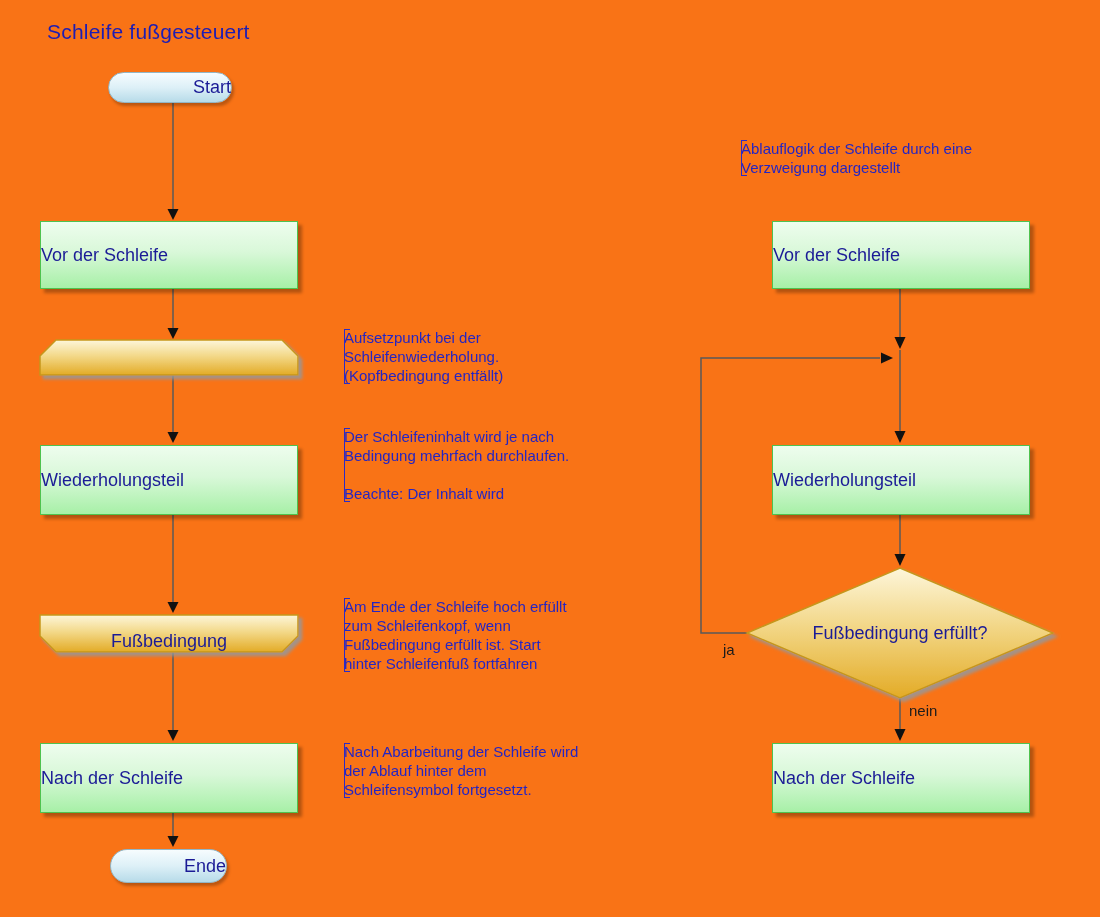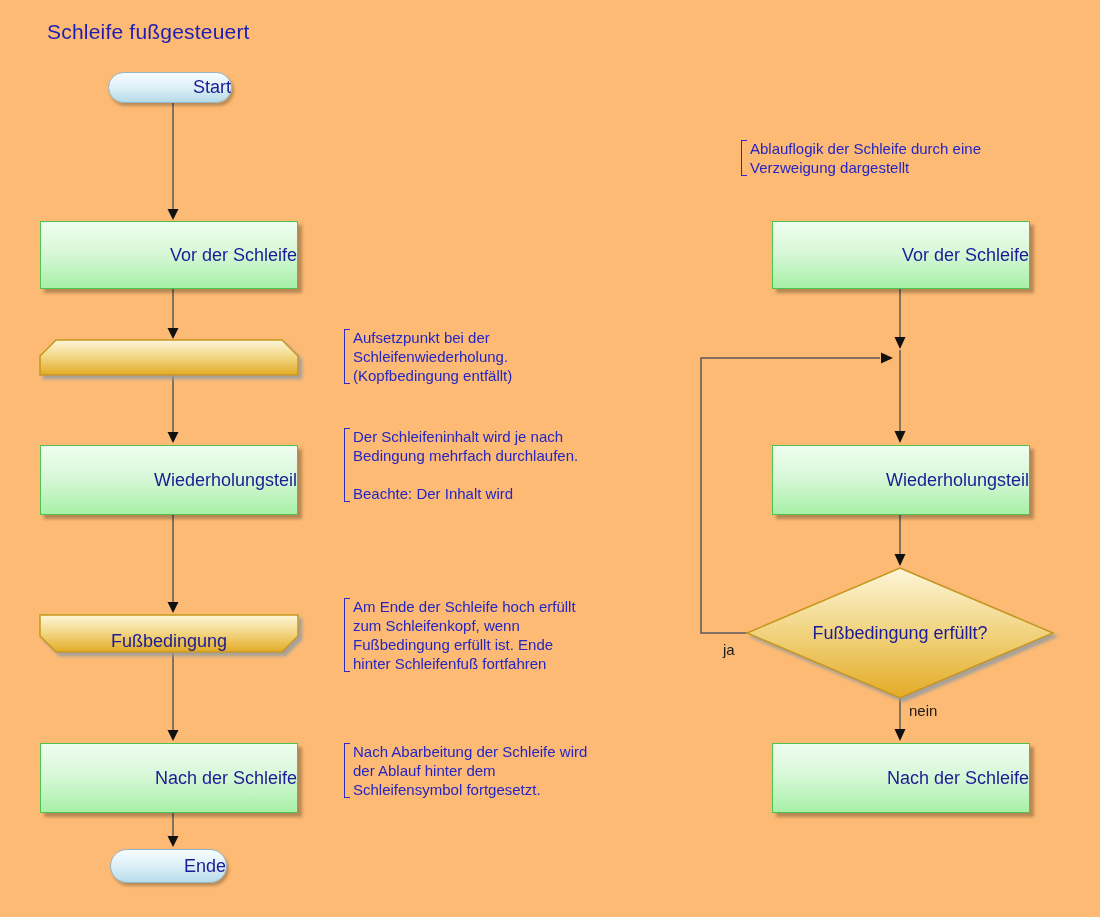--- a/index.html
+++ b/index.html
@@ -1,26 +1,26 @@
 <!DOCTYPE html>
 <html><head>
 <meta charset="utf-8">
 <style>
   html,body{margin:0;padding:0;background:#ffffff;}
   body{font-family:"Liberation Sans", sans-serif;}
-  #stage{position:relative;width:1100px;height:917px;background:#fdba74;overflow:hidden;}
+  #stage{position:relative;width:1100px;height:917px;background:#f97316;overflow:hidden;}
   #connector-layer{position:absolute;left:0;top:0;width:1100px;height:917px;}
 
   .page-title{
     position:absolute;left:47px;top:20px;
     font-size:21px;color:#1d1db4;letter-spacing:.2px;
   }
 
   .node{
-    position:absolute;display:flex;align-items:center;justify-content:flex-end;
+    position:absolute;display:flex;align-items:center;justify-content:flex-start;
     font-size:18px;color:#1b1b96;
     background:linear-gradient(180deg,#eefdee 0%,#d9f8d9 45%,#a7f0a7 100%);
     border:1px solid #4fc24f;
     box-shadow:4px 4px 3px rgba(0,0,0,0.28);
     box-sizing:border-box;
   }
   .pill{
     position:absolute;display:flex;align-items:center;justify-content:flex-end;
     font-size:18px;color:#1b1b96;
     background:linear-gradient(180deg,#f6fcfe 0%,#ddf0f7 50%,#b7dbe9 100%);
@@ -37,21 +37,21 @@
   }
   .ann{
     position:absolute;color:#2525c3;font-size:15px;line-height:19px;
   }
   .ann .bracket{
     position:absolute;left:0;top:1px;bottom:1px;width:5px;
     border-left:1.5px solid #2b2bc6;
     border-top:1.5px solid #2b2bc6;
     border-bottom:1.5px solid #2b2bc6;
   }
-  .ann .ann-line{padding-left:9px;min-height:19px;white-space:nowrap;}
+  .ann .ann-line{min-height:19px;white-space:nowrap;}
 </style>
 </head>
 <body>
 
 <div id="stage">
 
   <div class="page-title">Schleife fußgesteuert</div>
 
   <svg id="connector-layer" viewBox="0 0 1100 917" xmlns="http://www.w3.org/2000/svg">
     <defs>
@@ -144,21 +144,21 @@
     <div class="ann-line">Der Schleifeninhalt wird je nach</div>
     <div class="ann-line">Bedingung mehrfach durchlaufen.</div>
     <div class="ann-line"></div>
     <div class="ann-line">Beachte: Der Inhalt wird</div>
   </div>
 
   <div class="ann" style="left:344px;top:597px;width:265px;">
     <span class="bracket"></span>
     <div class="ann-line">Am Ende der Schleife hoch erfüllt</div>
     <div class="ann-line">zum Schleifenkopf, wenn</div>
-    <div class="ann-line">Fußbedingung erfüllt ist. Ende</div>
+    <div class="ann-line">Fußbedingung erfüllt ist. Start</div>
     <div class="ann-line">hinter Schleifenfuß fortfahren</div>
   </div>
 
   <div class="ann" style="left:344px;top:742px;width:275px;">
     <span class="bracket"></span>
     <div class="ann-line">Nach Abarbeitung der Schleife wird</div>
     <div class="ann-line">der Ablauf hinter dem</div>
     <div class="ann-line">Schleifensymbol fortgesetzt.</div>
   </div>
 

